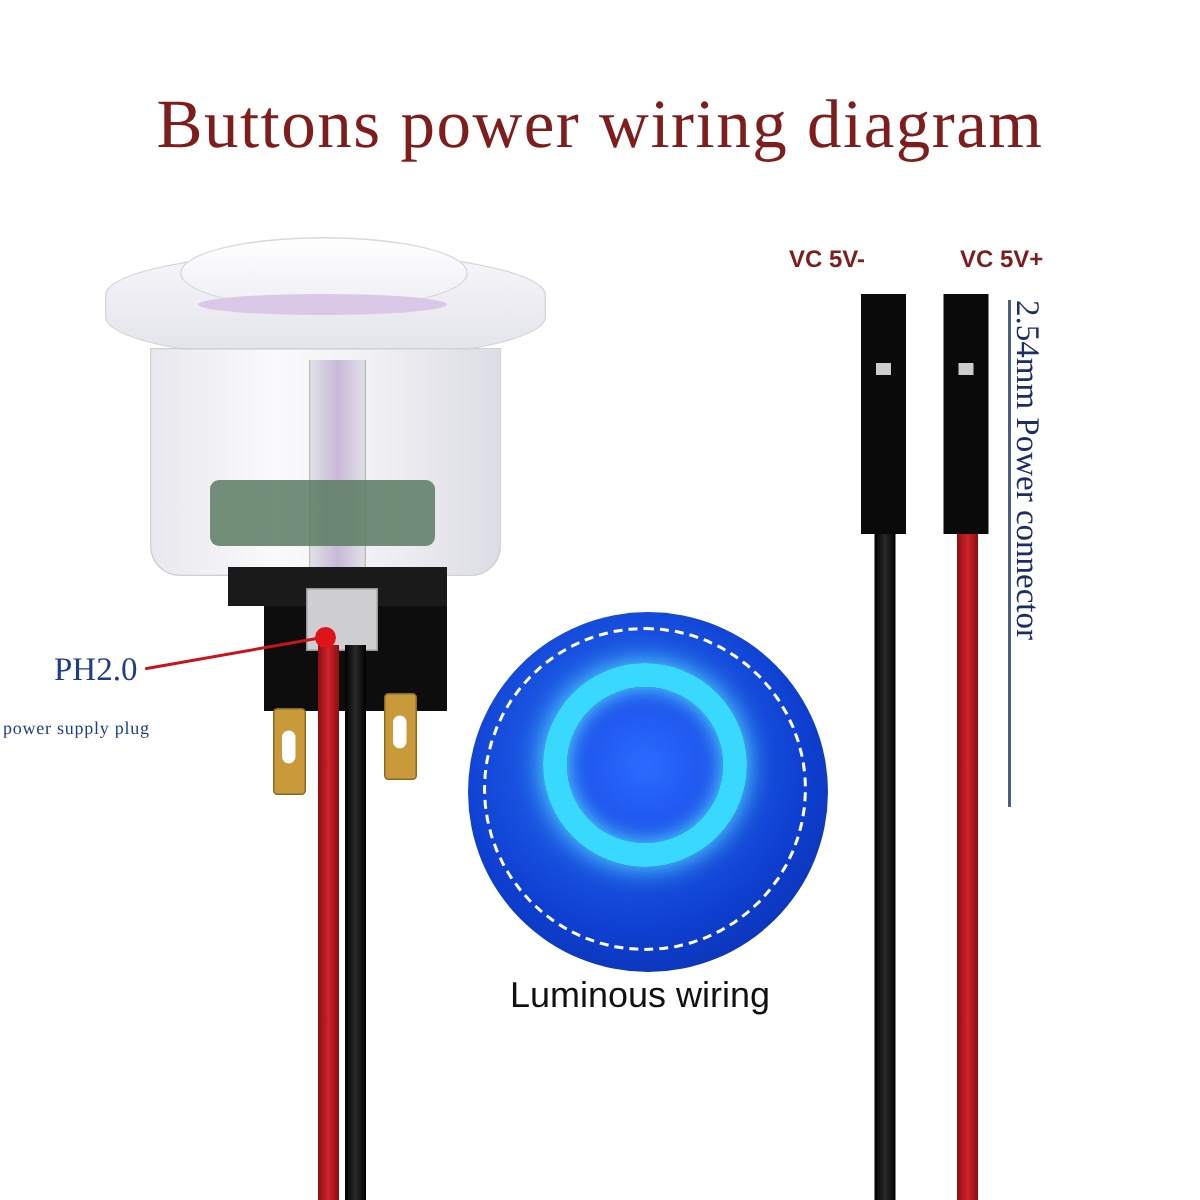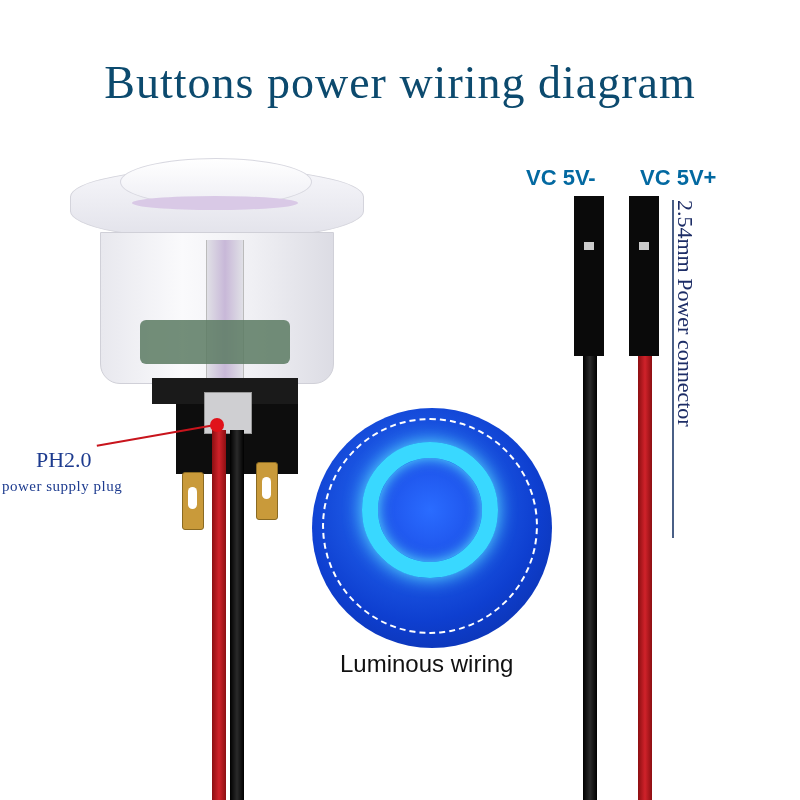--- a/index.html
+++ b/index.html
@@ -1,43 +1,43 @@
 <!DOCTYPE html>
 <html><head>
 <meta charset="utf-8">
 <style>
   html, body { margin:0; padding:0; }
   body { width:800px; height:800px; background:#ffffff; position:relative; overflow:hidden; font-family:"Liberation Sans", sans-serif; }
-  .title { position:absolute; left:0; width:800px; top:56px; text-align:center; font-family:"Liberation Serif","DejaVu Serif",serif; font-size:46px; color:#0c4a6e; letter-spacing:1px; }
+  .title { position:absolute; left:0; width:800px; top:56px; text-align:center; font-family:"Liberation Serif","DejaVu Serif",serif; font-size:46px; color:#7f1d1d; letter-spacing:1px; }
   
   .btn-flange { position:absolute; left:70px; top:168px; width:292px; height:70px; border-radius:50%/40%; background:linear-gradient(#f6f6fa,#e2e2ea); border:1px solid #d4d4dc; }
   .btn-cap { position:absolute; left:120px; top:158px; width:190px; height:46px; border-radius:50%; background:linear-gradient(#ffffff,#eeeef4); border:1px solid #d8d8e0; }
   .btn-cap-ring { position:absolute; left:132px; top:196px; width:166px; height:14px; border-radius:50%; background:#d9c9e6; }
   .btn-body { position:absolute; left:100px; top:232px; width:232px; height:150px; background:linear-gradient(90deg,#e8e8ee,#fafafc 35%,#f0f0f4 65%,#dcdce4); border:1px solid #d0d0d8; border-radius:0 0 20px 20px; }
   .btn-stem { position:absolute; left:206px; top:240px; width:36px; height:150px; background:linear-gradient(90deg,#e0e0e6,#c8b8d8,#e0e0e6); border-left:1px solid #bbb; border-right:1px solid #bbb; }
   .pcb { position:absolute; left:140px; top:320px; width:150px; height:44px; background:#5b7a62; border-radius:6px; opacity:.85; }
   .btn-base { position:absolute; left:152px; top:378px; width:146px; height:26px; background:#1a1a1a; }
   .housing { position:absolute; left:176px; top:404px; width:122px; height:70px; background:#0d0d0d; }
   .plug { position:absolute; left:204px; top:392px; width:46px; height:40px; background:#cfcfd2; border:1px solid #999; }
   .terminal { position:absolute; width:20px; height:56px; background:#c99a3a; border:1px solid #8a6a22; border-radius:3px; }
   .terminal .hole { position:absolute; left:5px; top:14px; width:9px; height:22px; background:#fff; border-radius:5px; }
   .wire { position:absolute; width:14px; }
   .red { background:linear-gradient(90deg,#8c0f12,#d0222a,#8c0f12); }
   .black { background:linear-gradient(90deg,#000,#2a2a2a,#000); }
   .pointer-dot { position:absolute; left:210px; top:418px; width:14px; height:14px; background:#e0121a; border-radius:50%; }
   .pointer-line { position:absolute; left:95px; top:424px; width:120px; height:2px; background:#c8141c; transform-origin:right center; transform:rotate(-10deg); }
-  .ph-label { position:absolute; left:36px; top:447px; font-family:"Liberation Serif","DejaVu Serif",serif; font-size:22px; color:#1d3b8f; }
-  .ph-sub { position:absolute; left:2px; top:478px; font-family:"Liberation Serif","DejaVu Serif",serif; font-size:15px; color:#1d3b8f; letter-spacing:.5px; }
+  .ph-label { position:absolute; left:36px; top:433px; font-family:"Liberation Serif","DejaVu Serif",serif; font-size:22px; color:#1d3b8f; }
+  .ph-sub { position:absolute; left:2px; top:478px; font-family:"Liberation Serif","DejaVu Serif",serif; font-size:12px; color:#1d3b8f; letter-spacing:.5px; }
   
   .disc { position:absolute; left:312px; top:408px; width:240px; height:240px; border-radius:50%; background:radial-gradient(circle at 45% 40%, #2f78ff, #0e3fd0 60%, #0a2a9a); }
   .disc-dash { position:absolute; left:322px; top:418px; width:216px; height:216px; border-radius:50%; border:2px dashed #ffffff; box-sizing:border-box; }
   .glow-ring { position:absolute; left:362px; top:442px; width:136px; height:136px; border-radius:50%; border:16px solid #39d8ff; box-shadow:0 0 18px #5ae6ff, inset 0 0 14px #5ae6ff; box-sizing:border-box; background:radial-gradient(circle,#2a6cff,#1746e0); }
   .lum-label { position:absolute; left:340px; top:650px; font-size:24px; color:#111; }
   
-  .vc-label { position:absolute; top:165px; font-size:22px; font-weight:bold; color:#0369a1; }
+  .vc-label { position:absolute; top:165px; font-size:16px; font-weight:bold; color:#7f1d1d; }
   .pin { position:absolute; top:196px; width:30px; height:160px; background:#0a0a0a; }
   .pin .mark { position:absolute; left:10px; top:46px; width:10px; height:8px; background:#ccc; }
   .dim-line { position:absolute; left:672px; top:200px; width:2px; height:338px; background:#4a5f86; }
   .dim-text { position:absolute; left:672px; top:200px; width:338px; transform-origin:left top; transform:translate(26px,0) rotate(90deg); font-family:"Liberation Serif","DejaVu Serif",serif; font-size:22px; color:#1d2d66; white-space:nowrap; }
 </style>
 </head>
 <body>
 
 <div class="title">Buttons power wiring diagram</div>
 

